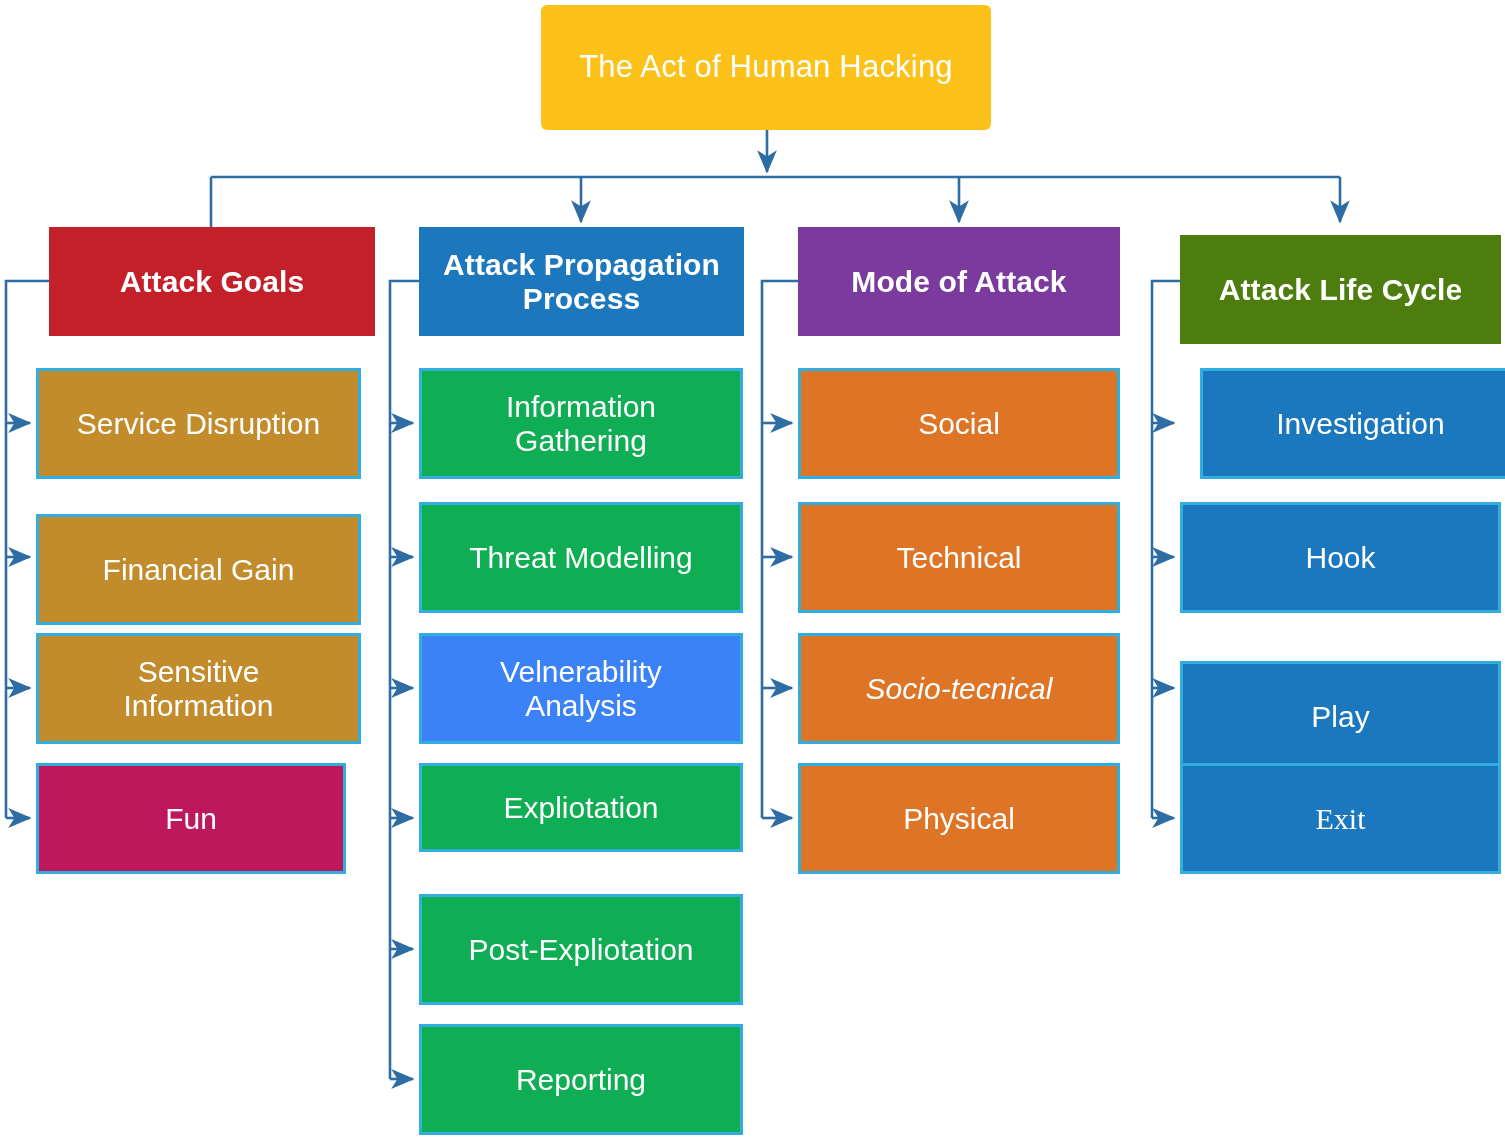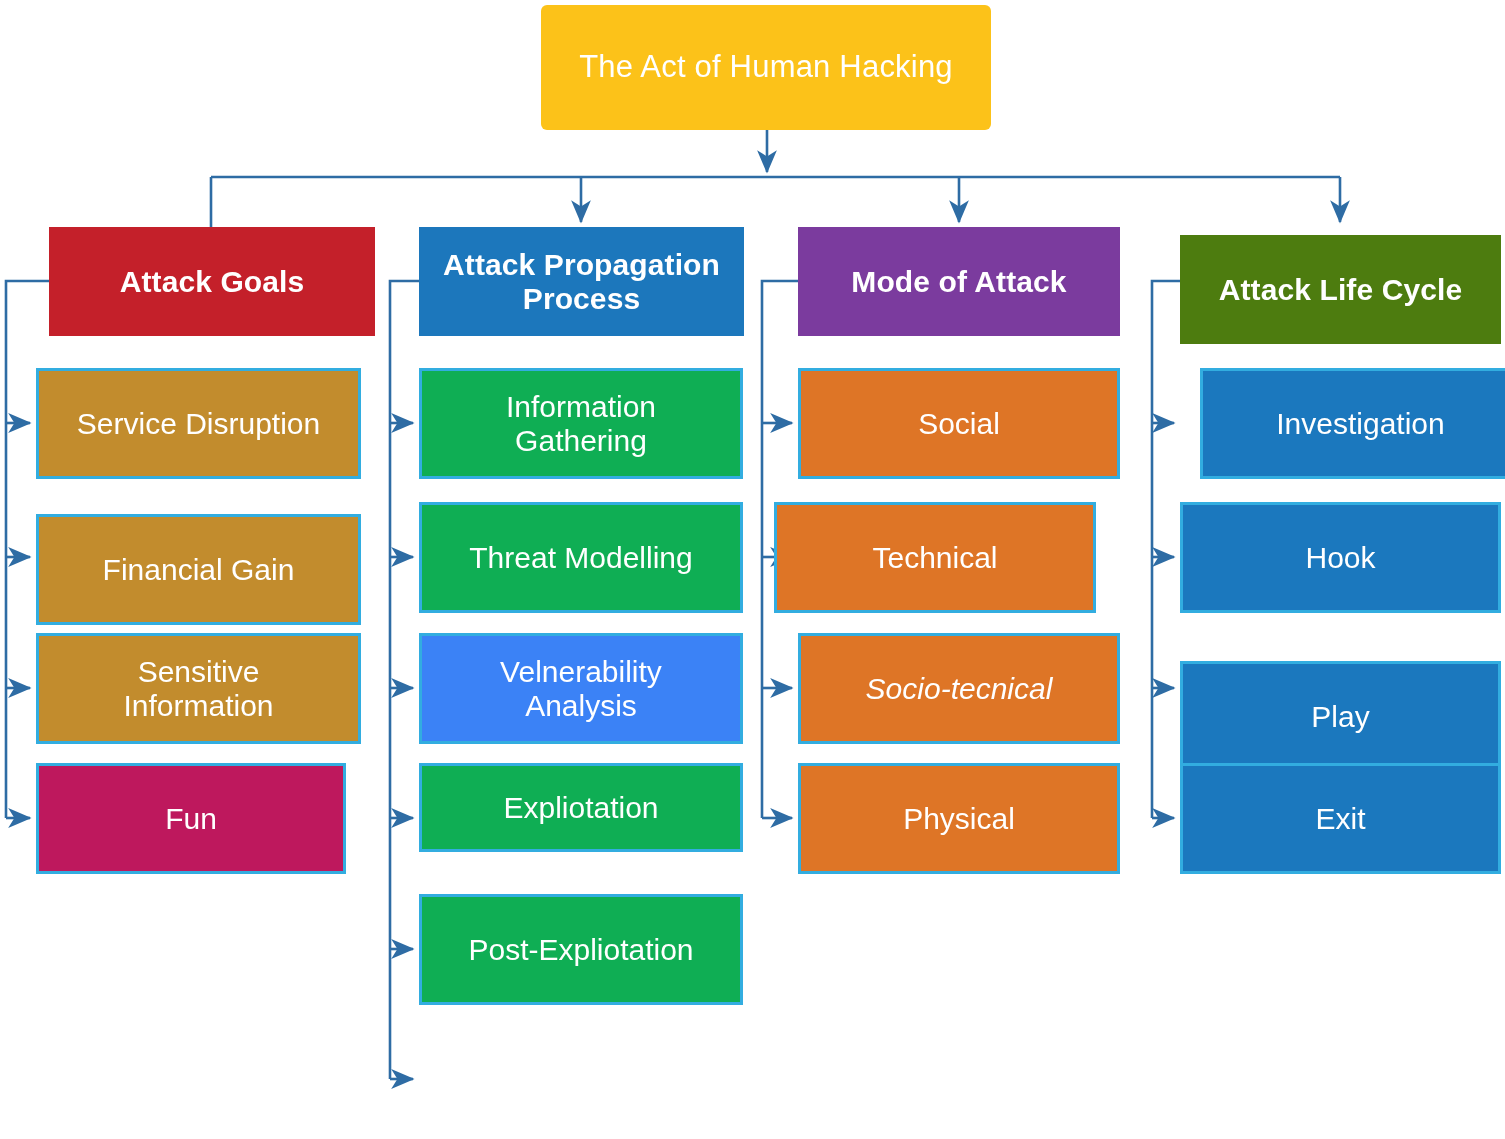--- a/index.html
+++ b/index.html
@@ -145,28 +145,31 @@
   <div class="node node-item" style="left:419px; top:633px; width:324px; height:111px; background:#3b82f6;">
     <span class="lbl">Velnerability
 Analysis</span>
   </div>
   <div class="node node-item" style="left:419px; top:763px; width:324px; height:89px; background:#0FAE54;">
     <span class="lbl">Expliotation</span>
   </div>
   <div class="node node-item" style="left:419px; top:894px; width:324px; height:111px; background:#0FAE54;">
     <span class="lbl">Post-Expliotation</span>
   </div>
+  <div class="node node-item" style="left:419px; top:1024px; width:324px; height:111px; background:#0FAE54;">
+    <span class="lbl">Reporting</span>
+  </div>
 
   <div class="node node-header" style="left:798px; top:227px; width:322px; height:109px; background:#7B3B9E;">
     <span class="lbl">Mode of Attack</span>
   </div>
   <div class="node node-item" style="left:798px; top:368px; width:322px; height:111px; background:#DE7526;">
     <span class="lbl">Social</span>
   </div>
-  <div class="node node-item" style="left:774px; top:502px; width:322px; height:111px; background:#DE7526;">
+  <div class="node node-item" style="left:798px; top:502px; width:322px; height:111px; background:#DE7526;">
     <span class="lbl">Technical</span>
   </div>
   <div class="node node-item" style="left:798px; top:633px; width:322px; height:111px; background:#DE7526;font-style:italic;">
     <span class="lbl">Socio-tecnical</span>
   </div>
   <div class="node node-item" style="left:798px; top:763px; width:322px; height:111px; background:#DE7526;">
     <span class="lbl">Physical</span>
   </div>
 
   <div class="node node-header" style="left:1180px; top:227px; width:321px; height:109px; background:#4d7c0f;margin-top:8px;">
@@ -174,17 +177,17 @@
   </div>
   <div class="node node-item" style="left:1200px; top:368px; width:321px; height:111px; background:#1B78BE;">
     <span class="lbl">Investigation</span>
   </div>
   <div class="node node-item" style="left:1180px; top:502px; width:321px; height:111px; background:#1B78BE;">
     <span class="lbl">Hook</span>
   </div>
   <div class="node node-item" style="left:1180px; top:633px; width:321px; height:111px; background:#1B78BE;margin-top:28px;">
     <span class="lbl">Play</span>
   </div>
-  <div class="node node-item" style="left:1180px; top:763px; width:321px; height:111px; background:#1B78BE;">
+  <div class="node node-item" style="left:1180px; top:763px; width:321px; height:111px; background:#1B78BE;font-family:Liberation Serif, serif;">
     <span class="lbl">Exit</span>
   </div>
 
 </div>
 
 </body></html>

